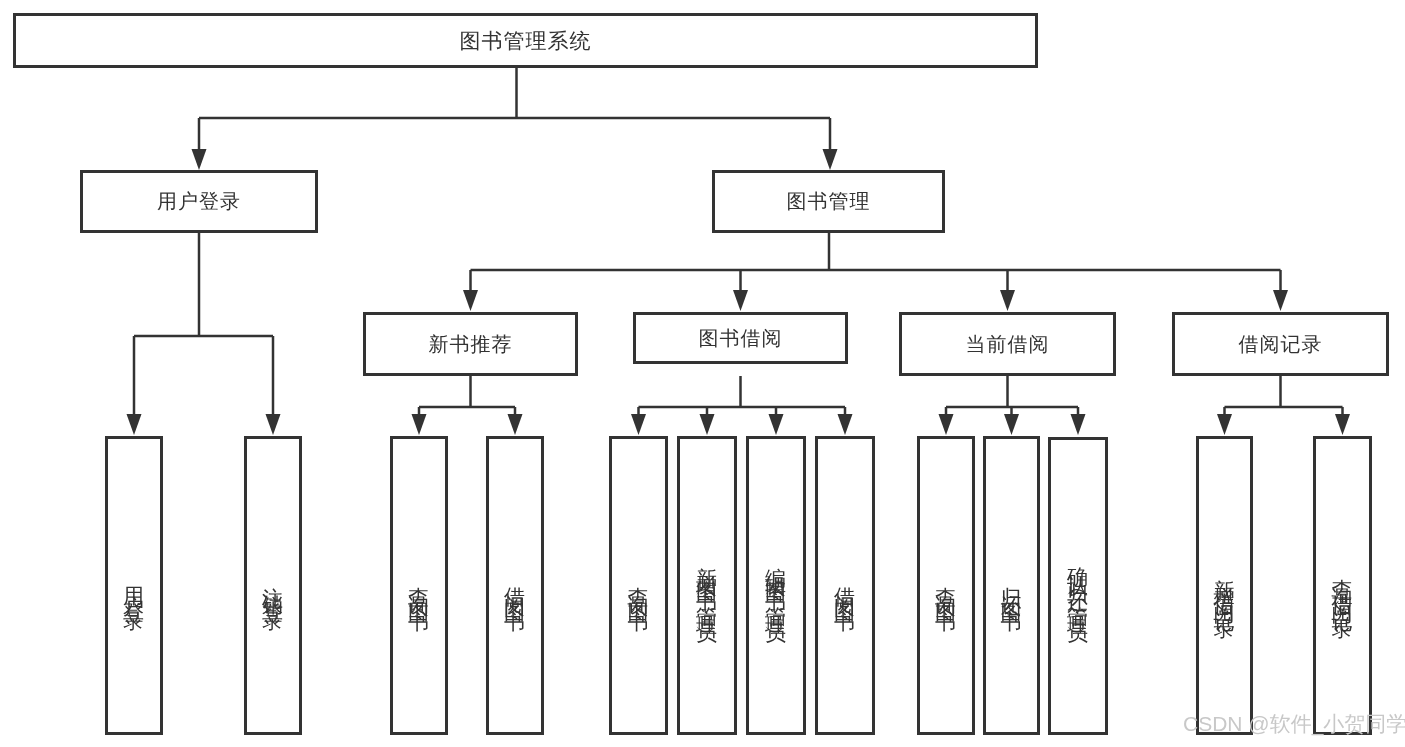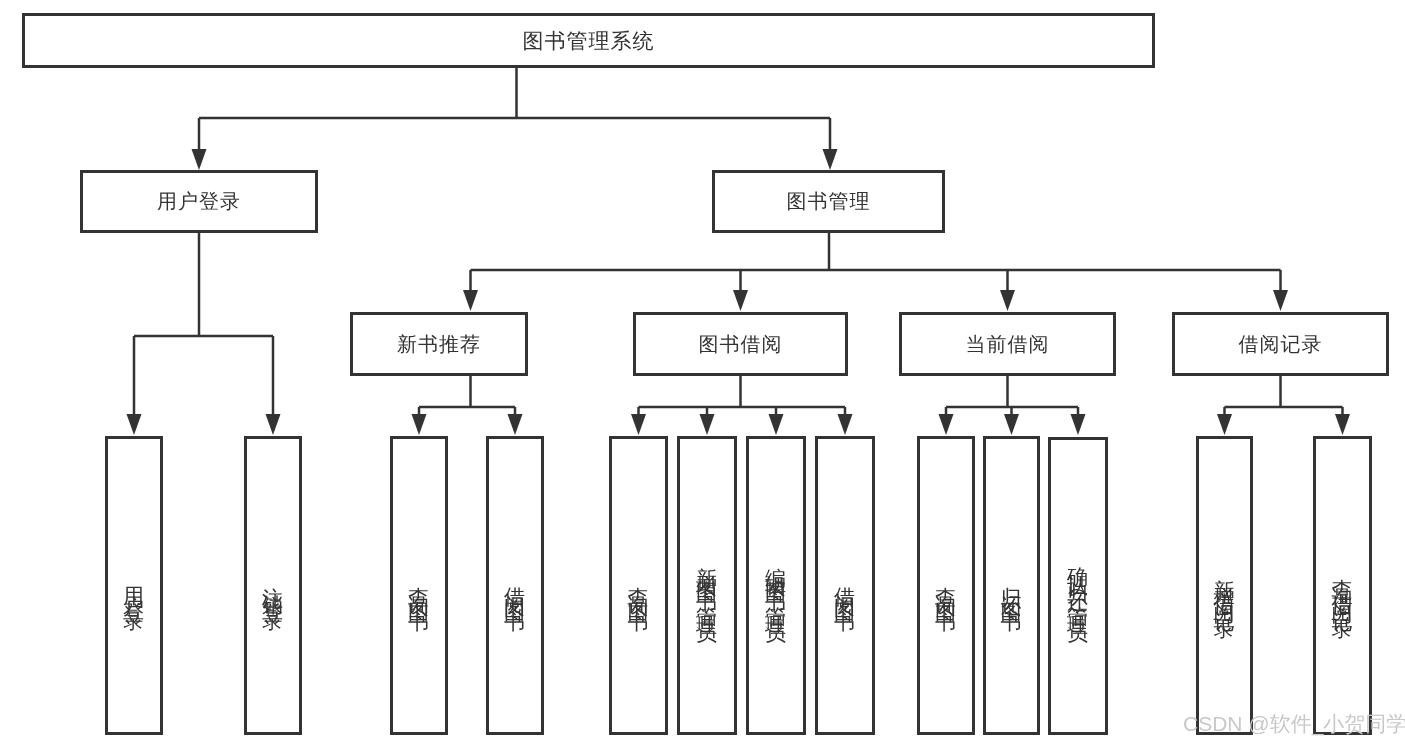--- a/index.html
+++ b/index.html
@@ -122,27 +122,27 @@
 
       <polygon points="938.5,414 953.5,414 946,435"></polygon>
       <polygon points="1004,414 1019,414 1011.5,435"></polygon>
       <polygon points="1070.5,414 1085.5,414 1078,435"></polygon>
 
       <polygon points="1217,414 1232,414 1224.5,435"></polygon>
       <polygon points="1335,414 1350,414 1342.5,435"></polygon>
     </g>
   </svg>
 
-  <div class="node hbox root-box" style="left:22px; top:13px; width:1133px; height:55px;">图书管理系统</div>
+  <div class="node hbox root-box" style="left:13px; top:13px; width:1025px; height:55px;">图书管理系统</div>
 
   <div class="node hbox" style="left:80px; top:170px; width:238px; height:63px;">用户登录</div>
   <div class="node hbox" style="left:712px; top:170px; width:233px; height:63px;text-align:right;">图书管理</div>
 
-  <div class="node hbox" style="left:350px; top:312px; width:178px; height:64px;">新书推荐</div>
-  <div class="node hbox" style="left:633px; top:312px; width:215px; height:64px;">图书借阅</div>
+  <div class="node hbox" style="left:363px; top:312px; width:215px; height:64px;">新书推荐</div>
+  <div class="node hbox" style="left:633px; top:312px; width:215px; height:52px;">图书借阅</div>
   <div class="node hbox" style="left:899px; top:312px; width:217px; height:64px;font-family:Liberation Serif, serif;">当前借阅</div>
   <div class="node hbox" style="left:1172px; top:312px; width:217px; height:64px;">借阅记录</div>
 
   <div class="node vbox" style="left:105px; top:436px; width:58px; height:299px;">用户登录</div>
   <div class="node vbox" style="left:244px; top:436px; width:58px; height:299px;">注销登录</div>
 
   <div class="node vbox" style="left:390px; top:436px; width:58px; height:299px;">查询图书</div>
   <div class="node vbox" style="left:486px; top:436px; width:58px; height:299px;">借阅图书</div>
 
   <div class="node vbox" style="left:609px; top:436px; width:59px; height:299px;">查询图书</div>

